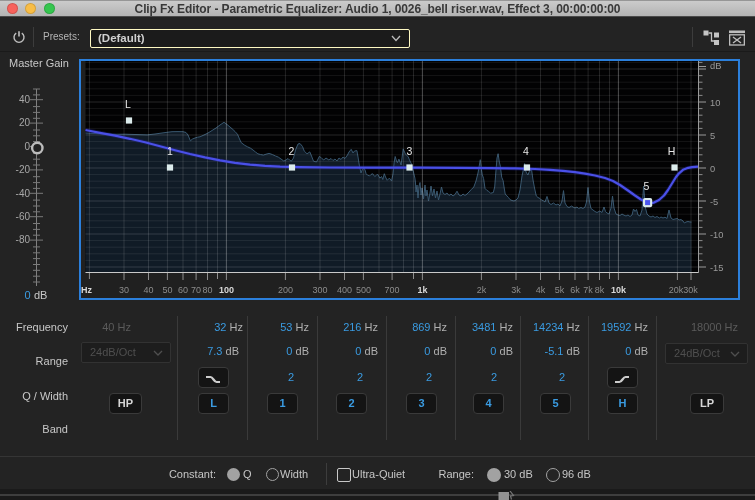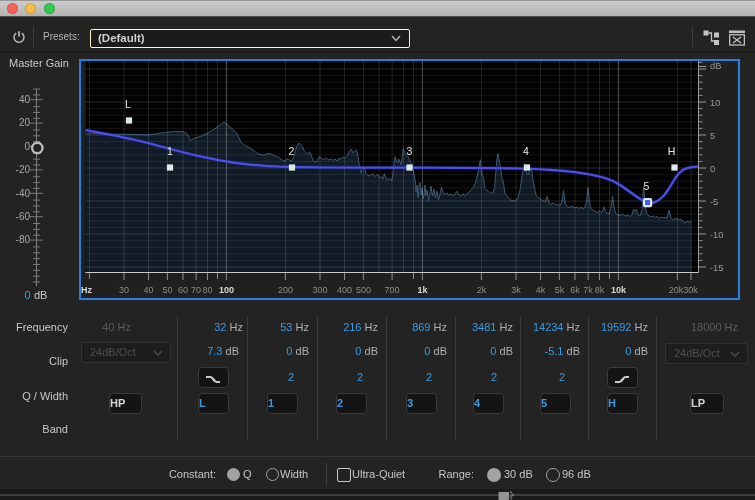--- a/index.html
+++ b/index.html
@@ -18,34 +18,35 @@
   #dropdown span{position:absolute;left:7px;top:2px;font-size:11.5px;color:#cfcfcf;font-weight:bold;}
   #graph{left:79px;top:59px;width:657px;height:237px;border:2px solid #2b7fdb;background:#202020;}
   .rowlbl{position:absolute;font-size:11px;color:#c8c8c8;text-align:right;width:68px;left:0;}
   .colsep{position:absolute;top:316px;height:124px;width:1px;background:#3a3a3a;}
   .val{position:absolute;font-size:11px;white-space:nowrap;}
   .ra{text-align:right;}
   .blue{color:#3a9be1;}
   .unit{color:#b0b0b0;}
   .dis{color:#5b5b5b;}
   .btn{position:absolute;background:#141414;border:1px solid #3a3a3a;border-radius:4px;
-       font-size:11px;font-weight:bold;color:#d6d6d6;}
+       font-size:11px;font-weight:bold;text-align:center;color:#d6d6d6;}
   .ddown{position:absolute;background:#1d1d1d;border:1px solid #323232;border-radius:2px;}
   #botline{left:0;top:456px;width:755px;height:1px;background:#353535;}
   .radio{position:absolute;border-radius:50%;box-sizing:border-box;}
   .blabel{position:absolute;font-size:11px;color:#c6c6c6;white-space:nowrap;}
   #bottomstrip{left:0;top:489px;width:755px;height:11px;background:#1a1a1a;}
   #bottomstrip .line{position:absolute;left:0;top:5px;width:755px;height:2px;background:#3e3e3e;}
 </style>
 </head>
 <body>
 <div class="abs" id="titlebar">
   <div class="tl" style="left:6.6px;background:#f7625c;"></div>
   <div class="tl" style="left:25.3px;background:#f8bd46;"></div>
   <div class="tl" style="left:44.4px;background:#35c64f;"></div>
+  <div id="title">Clip Fx Editor - Parametric Equalizer: Audio 1, 0026_bell riser.wav, Effect 3, 00:00:00:00</div>
 </div>
 
 <div class="abs" id="presetbar">
   <svg class="abs" style="left:11px;top:6px" width="16" height="16" viewBox="0 0 16 16">
     <path d="M8 2.2 V7.5" stroke="#c0c0c0" stroke-width="1.6" fill="none"></path>
     <path d="M5.2 4.2 A5 5 0 1 0 10.8 4.2" stroke="#c0c0c0" stroke-width="1.4" fill="none"></path>
   </svg>
   <div class="vsep" style="left:33px;top:4px;height:20px;"></div>
   <div id="presetlbl">Presets:</div>
   <div id="dropdown">
@@ -295,21 +296,21 @@
     <rect x="523.9" y="164.4" width="6.2" height="6.2" fill="#dcecec"></rect>
     <text x="525.8" y="154.5" font-size="10.5" fill="#e8e8e8" text-anchor="middle">4</text>
     <rect x="671.4" y="164.4" width="6.2" height="6.2" fill="#dcecec"></rect>
     <text x="671.5" y="154.5" font-size="10.5" fill="#e8e8e8" text-anchor="middle">H</text>
     <rect x="643" y="198" width="9.2" height="9.2" rx="2" fill="#dcecec"></rect>
     <rect x="645.1" y="200.1" width="5" height="5" fill="#4a55ee"></rect>
     <text x="646.5" y="189.5" font-size="10.5" fill="#e8e8e8" text-anchor="middle">5</text>
   </svg>
 
 <div class="rowlbl" style="top:321px;">Frequency</div>
-<div class="rowlbl" style="top:355px;">Clip</div>
+<div class="rowlbl" style="top:355px;">Range</div>
 <div class="rowlbl" style="top:390px;">Q / Width</div>
 <div class="rowlbl" style="top:423px;">Band</div>
 
 <div class="colsep" style="left:177px;"></div>
 <div class="colsep" style="left:247px;"></div>
 <div class="colsep" style="left:317px;"></div>
 <div class="colsep" style="left:386px;"></div>
 <div class="colsep" style="left:455px;"></div>
 <div class="colsep" style="left:520px;"></div>
 <div class="colsep" style="left:588px;"></div>

